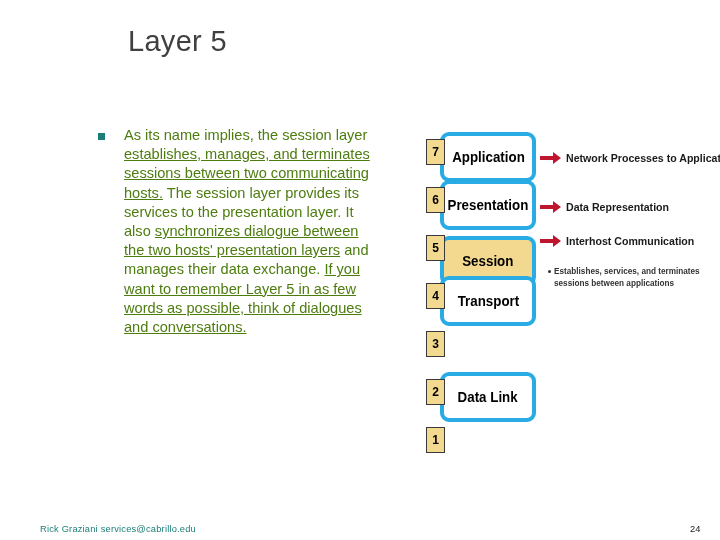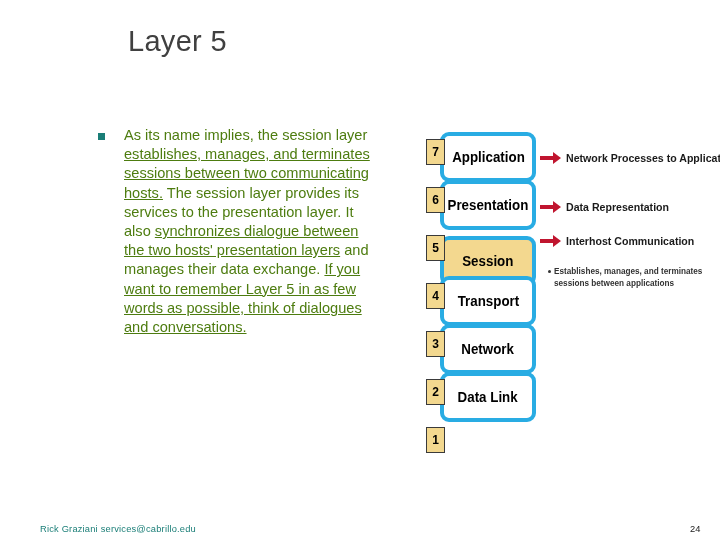--- a/index.html
+++ b/index.html
@@ -209,23 +209,20 @@
   </div>
 
   <div class="layer-row">
     <div class="layer-box">
       <span class="layer-name">Transport</span>
     </div>
     <div class="layer-num">4</div>
   </div>
 
   <div class="layer-row">
-    <div class="layer-box">
-      <span class="layer-name">Network</span>
-    </div>
     <div class="layer-num">3</div>
   </div>
 
   <div class="layer-row">
     <div class="layer-box">
       <span class="layer-name">Data Link</span>
     </div>
     <div class="layer-num">2</div>
   </div>
 
@@ -250,18 +247,18 @@
 </div>
 
 <div class="desc-row" style="top:234px;">
   <svg class="arrow-icon" viewBox="0 0 22 14">
     <path d="M0 5 L13 5 L13 1 L21 7 L13 13 L13 9 L0 9 Z" fill="#c0152f"></path>
   </svg>
   <span class="desc-label">Interhost Communication</span>
 </div>
 
 <div id="sub-note">
-  <span class="dot"></span><span>Establishes, manages, and terminates</span>
+  <span class="dot"></span><span>Establishes, services, and terminates</span>
   <span class="note-line2">sessions between applications</span>
 </div>
 
 <div id="footer-credit">Rick Graziani  services@cabrillo.edu</div>
 <div id="footer-page">24</div>
 
 </body></html>

